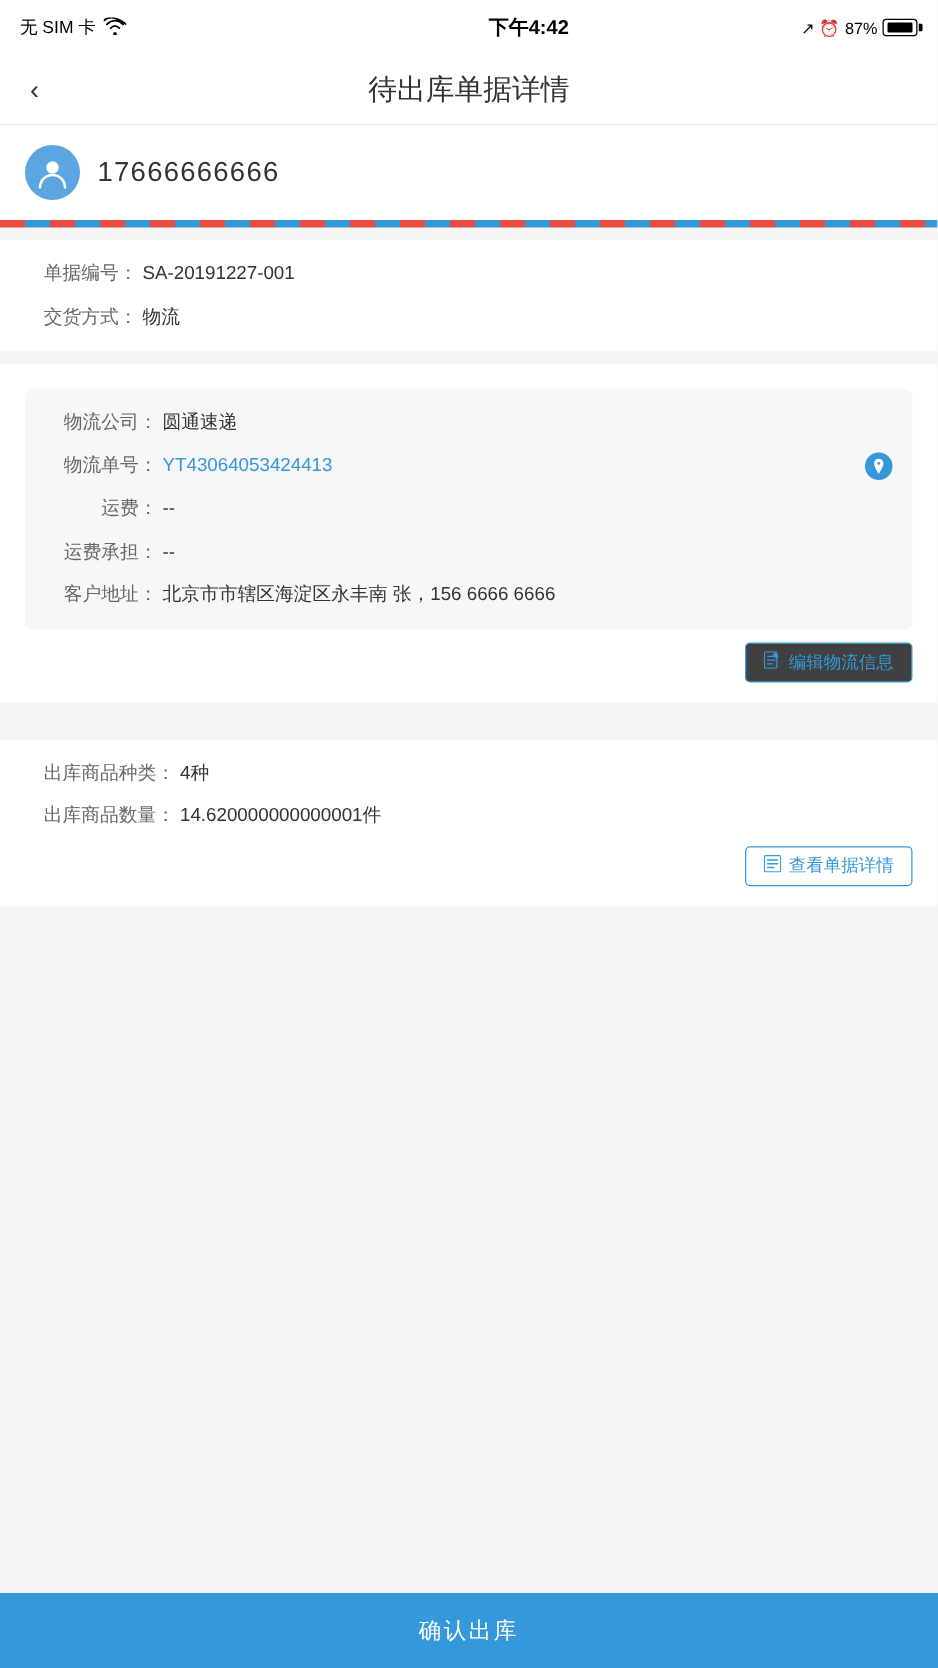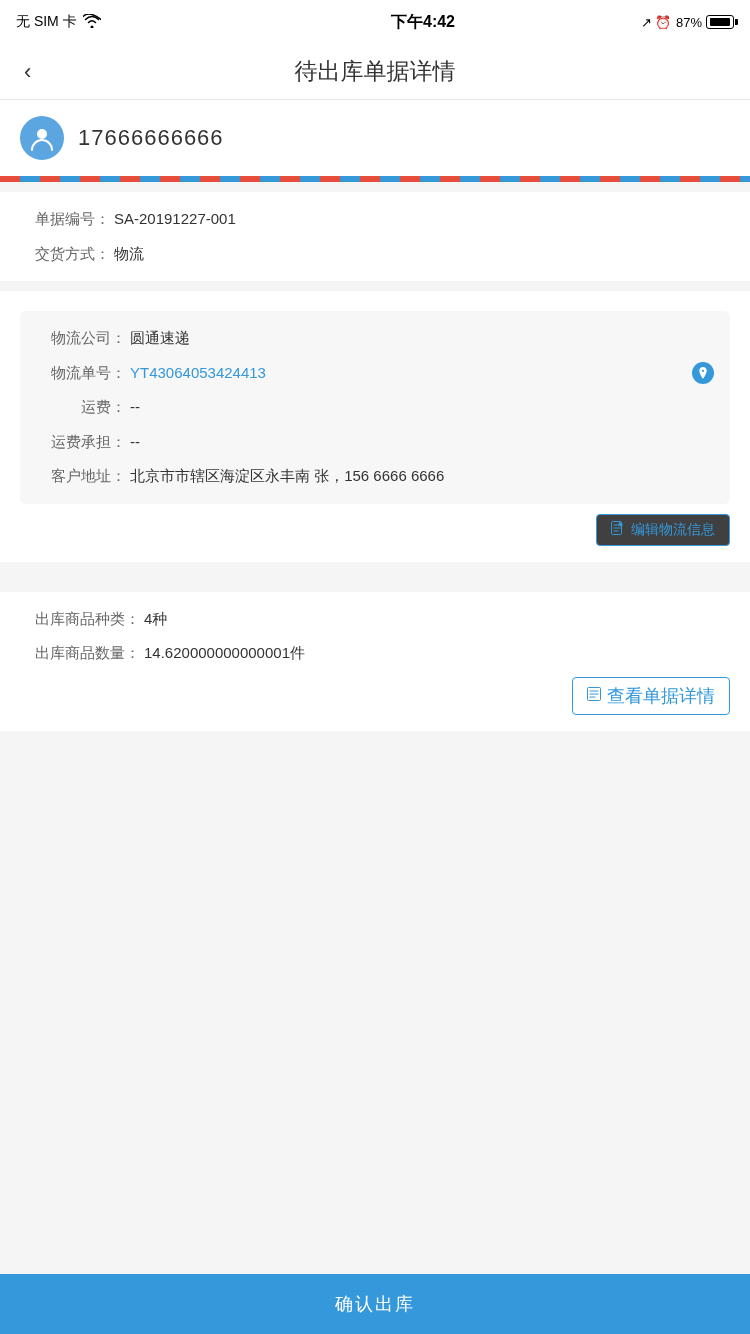--- a/index.html
+++ b/index.html
@@ -185,21 +185,21 @@
       display: flex;
       align-items: center;
       justify-content: flex-end;
       margin-top: 10px;
     }
     .btn-detail-inner {
       border: 1px solid #3498db;
       color: #3498db;
       border-radius: 4px;
       padding: 6px 14px;
-      font-size: 18px;
+      font-size: 14px;
       display: flex;
       align-items: center;
       gap: 6px;
       cursor: pointer;
       background: #fff;
     }
 
     
     .bottom-bar {
       position: fixed;

